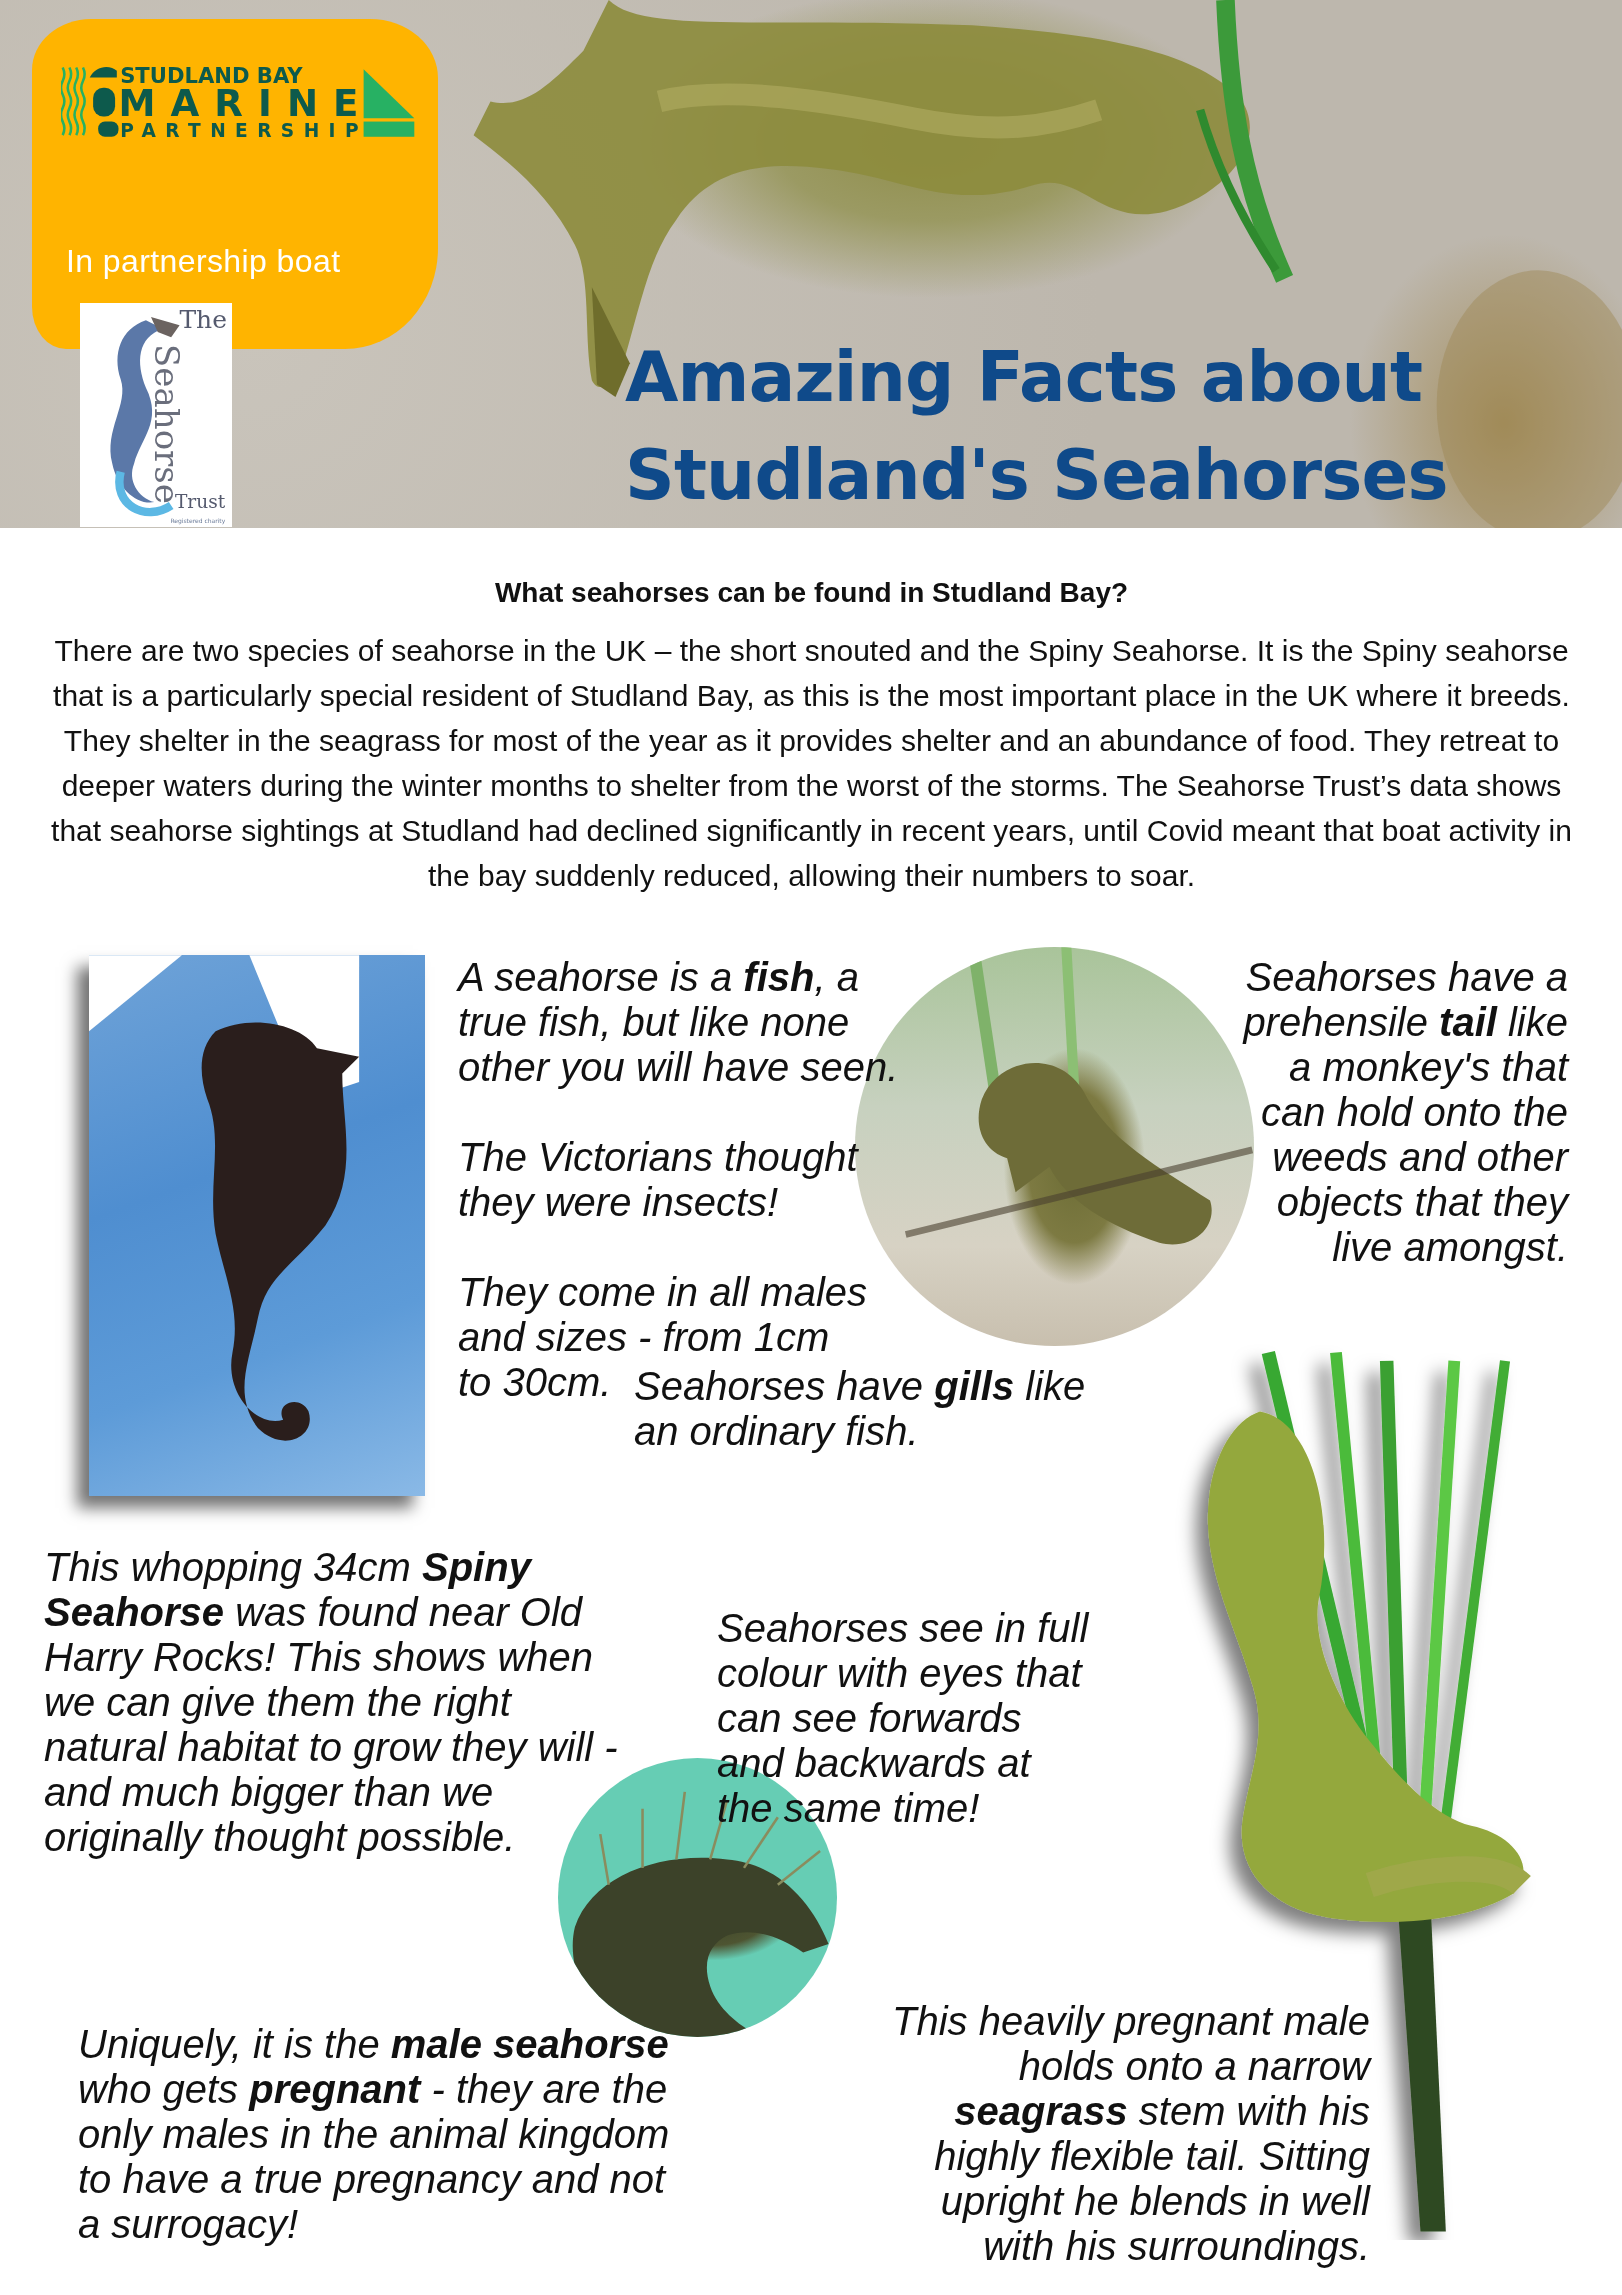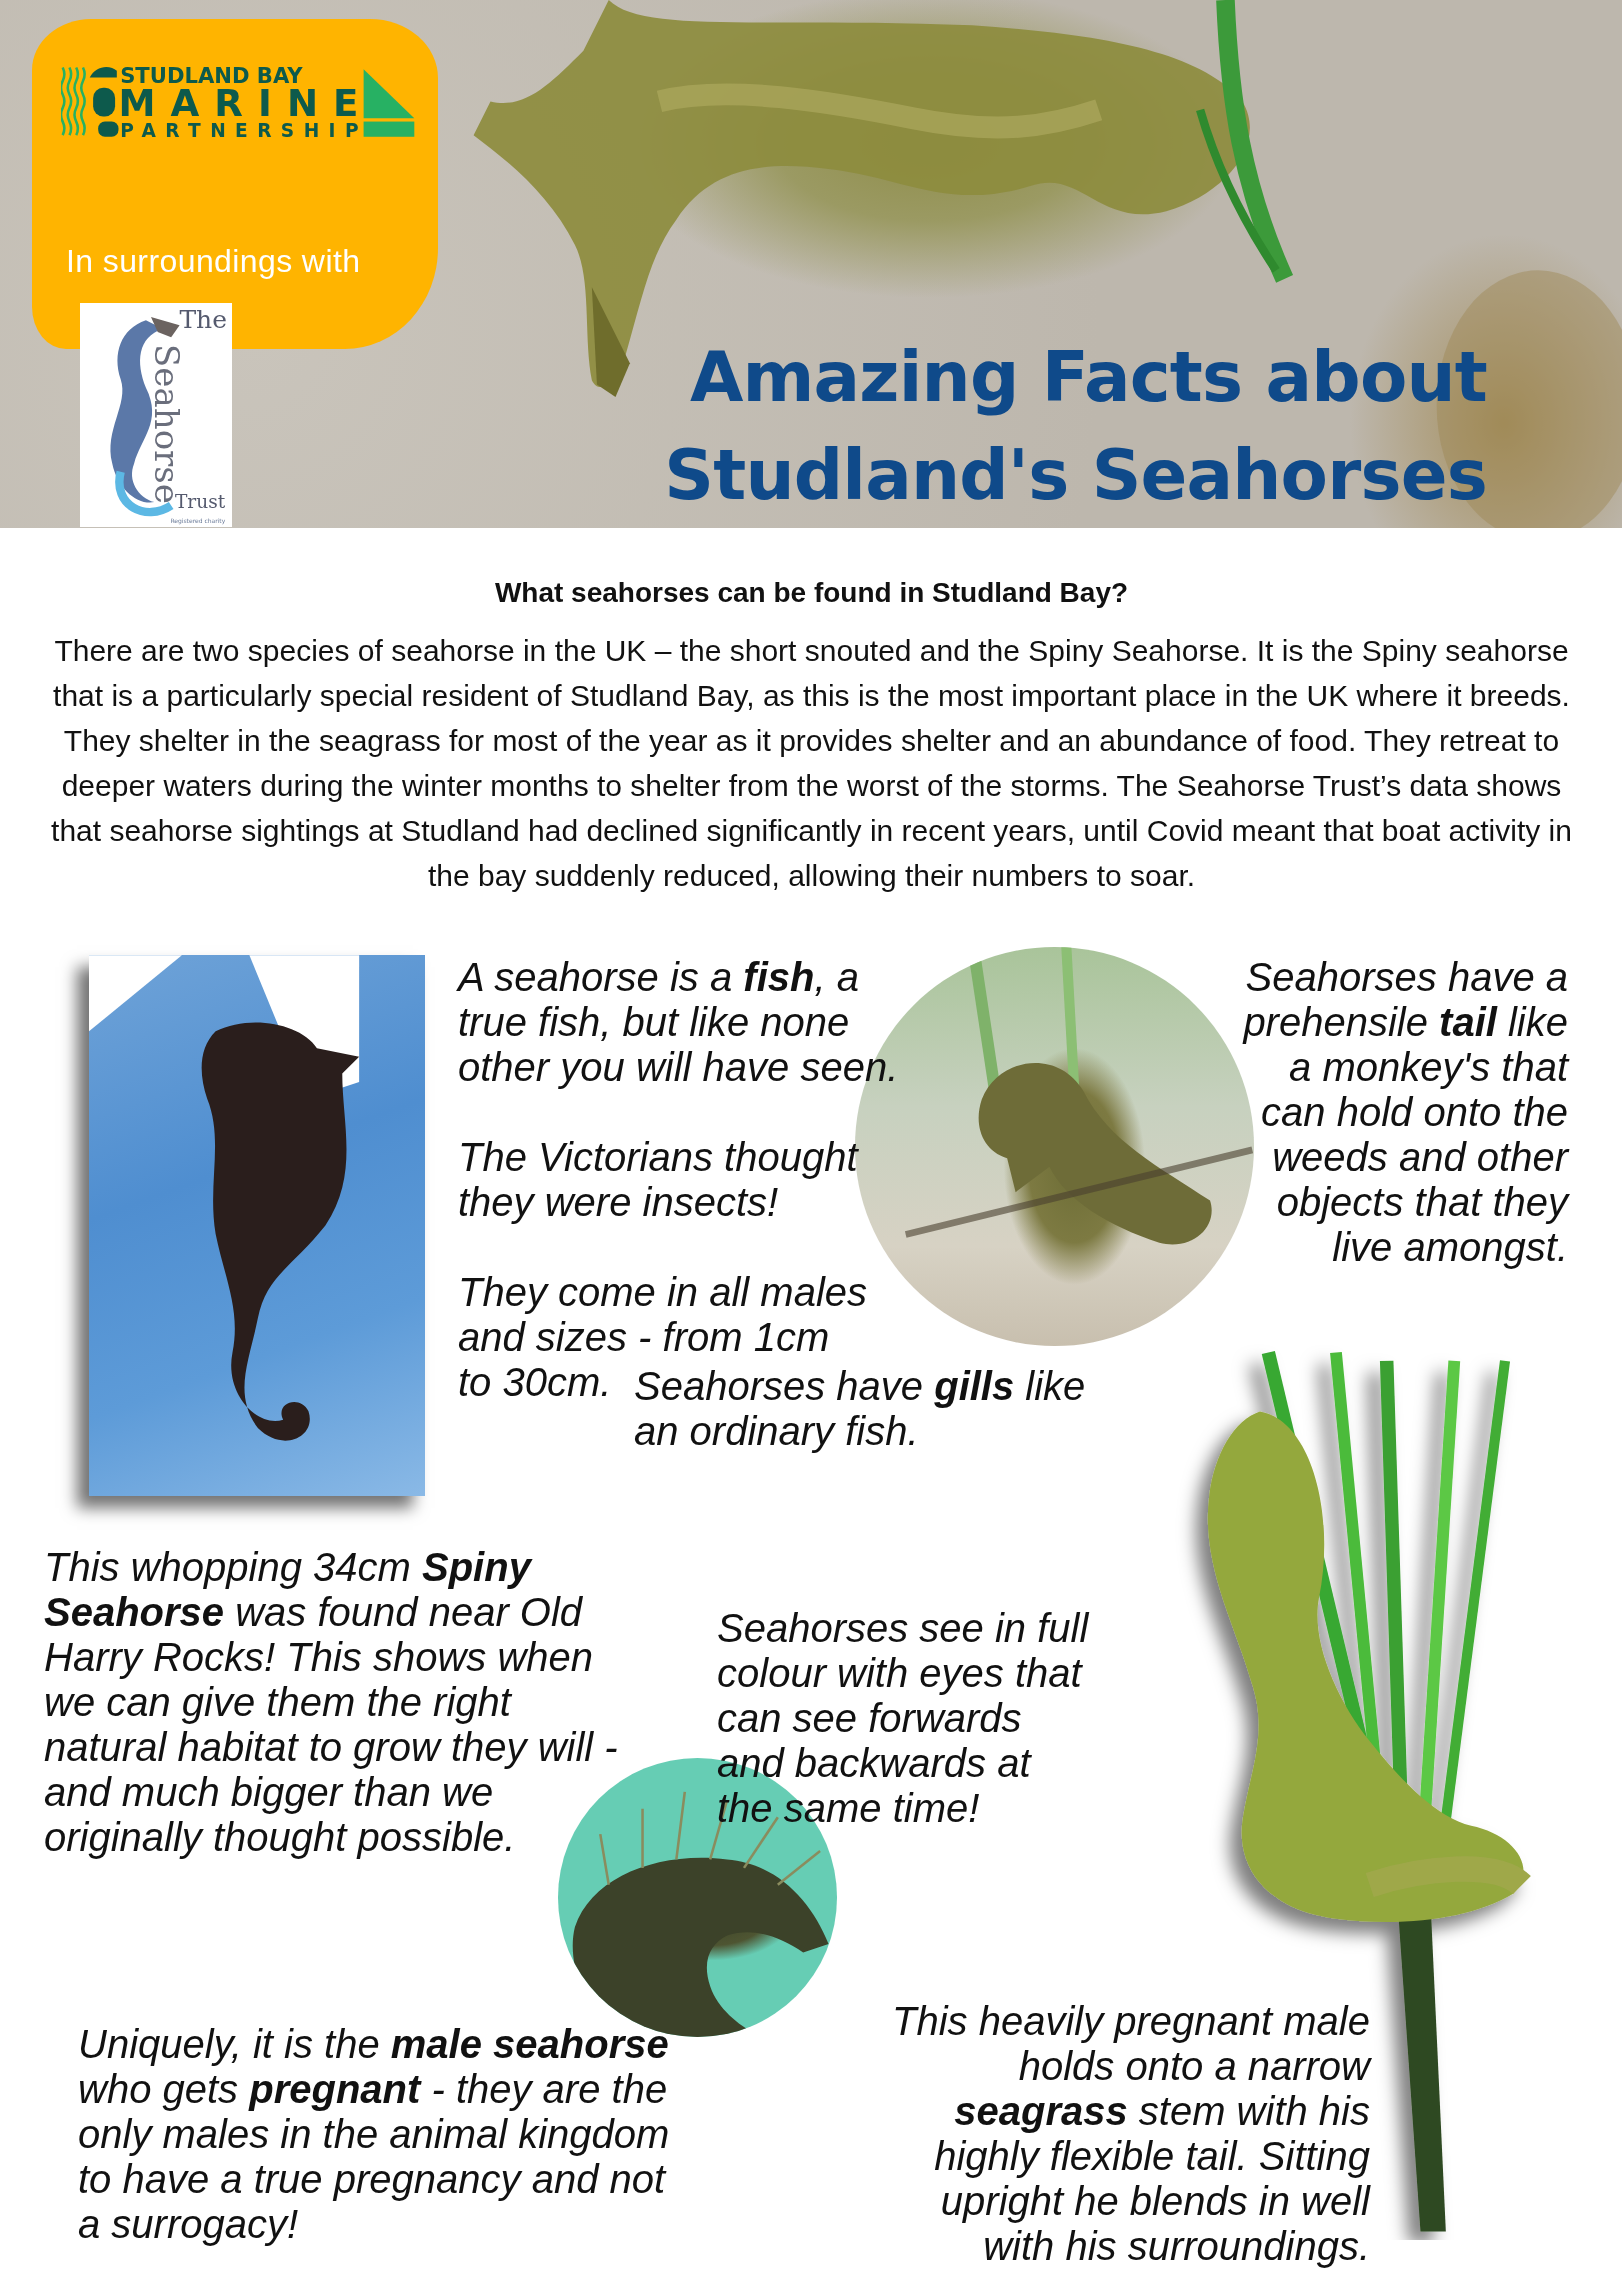--- a/index.html
+++ b/index.html
@@ -32,21 +32,21 @@
   }
   .trust-logo {
     left: 80px; top: 303px; width: 152px; height: 224px; background: #ffffff;
   }
   .trust-logo .the { position: absolute; right: 5px; top: 2px; font-family: "DejaVu Serif", serif; font-size: 25px; color: #555a6e; }
   .trust-logo .sea { position: absolute; right: -15px; top: 101px; transform: rotate(90deg); transform-origin: center; font-family: "DejaVu Serif", serif; font-size: 34px; color: #6a6e7c; }
   .trust-logo .trust { position: absolute; right: 6.8px; bottom: 15px; font-family: "DejaVu Serif", serif; font-size: 18.6px; color: #555a6e; }
   .trust-logo .reg { position: absolute; right: 6.8px; bottom: 3.4px; font-size: 6px; color: #6b7b99; }
 
   .hero-title {
-    left: 625px; top: 328px; width: 862px; text-align: right;
+    left: 625px; top: 328px; width: 862px; text-align: left;
     font-family: "DejaVu Sans", sans-serif; font-weight: bold;
     font-size: 69px; line-height: 98px; color: #0f4a8a; letter-spacing: -0.8px;
   }
 
   
   .intro { left: 34px; top: 558px; width: 1555px; text-align: center; }
   .intro h2 {
     margin: 12px; font-size: 28px; font-weight: bold; line-height: 46px;
     font-family: "Liberation Sans", sans-serif;
   }
@@ -113,21 +113,21 @@
   <path d="M34 22 C 40 8, 58 6, 66 14 L 66 22 Z" fill="#0d5a4c"></path>
   <path d="M358 12 L 418 70 L 358 70 Z" fill="#27b163"></path>
   <rect x="358" y="74" width="60" height="18" fill="#27b163"></rect>
   <text x="70" y="28" font-family="DejaVu Sans, sans-serif" font-weight="bold" font-size="25" fill="#0d5a4c">STUDLAND BAY</text>
   <rect x="38" y="34" width="26" height="34" rx="12" fill="#0d5a4c"></rect>
   <text x="68" y="68" font-family="DejaVu Sans, sans-serif" font-weight="bold" font-size="44" fill="#0d5a4c" textLength="284">MARINE</text>
   <rect x="44" y="74" width="24" height="18" rx="8" fill="#0d5a4c"></rect>
   <text x="70" y="92" font-family="DejaVu Sans, sans-serif" font-weight="bold" font-size="22" fill="#0d5a4c" textLength="282">PARTNERSHIP</text>
 </svg>
 
-<div class="abs partner-text">In surroundings with</div>
+<div class="abs partner-text">In partnership boat</div>
 
 <div class="abs trust-logo">
   <svg width="101" height="224" style="position:absolute;left:6.8px;top:0" viewBox="0 0 120 265">
     <path d="M70 20 C 40 30, 30 60, 40 90 C 50 120, 20 150, 30 190 C 36 220, 60 240, 80 236 C 60 230, 48 210, 56 190 C 64 160, 90 140, 70 100 C 58 70, 60 40, 90 30 Z" fill="#5b78a8"></path>
     <path d="M76 16 L 110 26 L 100 40 L 84 34 Z" fill="#6b6360"></path>
     <path d="M40 200 C 30 240, 70 260, 100 240" stroke="#5cb8e4" stroke-width="10" fill="none"></path>
   </svg>
   <span class="the">The</span>
   <span class="sea">Seahorse</span>
   <span class="trust">Trust</span>

